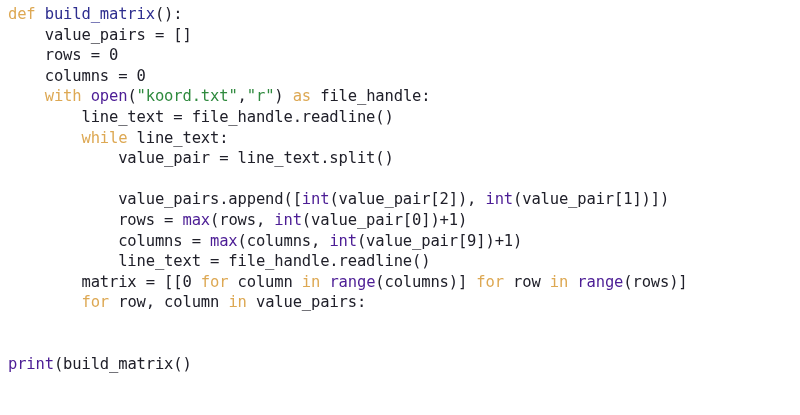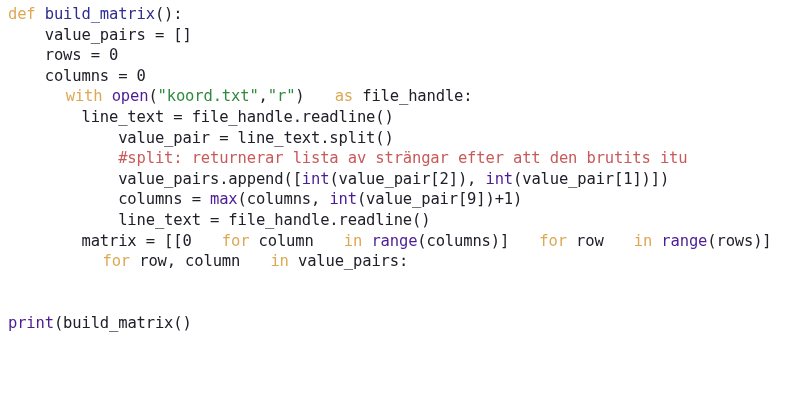--- a/index.html
+++ b/index.html
@@ -26,42 +26,44 @@
     white-space: pre;
     font-size: 15.5px;
     font-family: "DejaVu Sans Mono", "Liberation Mono", monospace;
     color: #20202a;
     letter-spacing: -0.15px;
   }
   .code-line.blank {
     height: 20.6px;
   }
   .tok { white-space: pre; }
-  .t-kw      { color: #dda853; margin-left: 21px; }
+  .t-kw      { color: #dda853; }
   .t-def     { color: #dda853; }
   .t-fn      { color: #2e2e8f; }
   .t-builtin { color: #4c1d95; }
   .t-str     { color: #2f8a3e; }
   .t-com     { color: #c85a5a; }
   .t-plain   { color: #20202a; }
   .t-num     { color: #20202a; }
 </style>
 </head>
 <body>
 
 <div id="code-view">
     <div class="code-line"><span class="tok t-def">def </span><span class="tok t-fn">build_matrix</span><span class="tok t-plain">():</span></div>
     <div class="code-line"><span class="tok t-plain">    value_pairs = []</span></div>
     <div class="code-line"><span class="tok t-plain">    rows = </span><span class="tok t-num">0</span></div>
     <div class="code-line"><span class="tok t-plain">    columns = </span><span class="tok t-num">0</span></div>
     <div class="code-line"><span class="tok t-plain">    </span><span class="tok t-kw">with </span><span class="tok t-builtin">open</span><span class="tok t-plain">(</span><span class="tok t-str">"koord.txt"</span><span class="tok t-plain">,</span><span class="tok t-str">"r"</span><span class="tok t-plain">) </span><span class="tok t-kw">as</span><span class="tok t-plain"> file_handle:</span></div>
     <div class="code-line"><span class="tok t-plain">        line_text = file_handle.readline()</span></div>
+    <div class="code-line"><span class="tok t-plain">        </span><span class="tok t-kw">while</span><span class="tok t-plain"> line_text:</span></div>
     <div class="code-line"><span class="tok t-plain">            value_pair = line_text.split()</span></div>
-    <div class="code-line"><span class="tok t-plain">            </span><span class="tok t-com">#split: returnerar lista av strängar efter att den brutits itu</span></div>
+    <div class="code-line"><span class="tok t-plain">            </span></div>
     <div class="code-line"><span class="tok t-plain">            value_pairs.append([</span><span class="tok t-builtin">int</span><span class="tok t-plain">(value_pair[2]), </span><span class="tok t-builtin">int</span><span class="tok t-plain">(value_pair[1])])</span></div>
+    <div class="code-line"><span class="tok t-plain">            rows = </span><span class="tok t-builtin">max</span><span class="tok t-plain">(rows, </span><span class="tok t-builtin">int</span><span class="tok t-plain">(value_pair[0])+1)</span></div>
     <div class="code-line"><span class="tok t-plain">            columns = </span><span class="tok t-builtin">max</span><span class="tok t-plain">(columns, </span><span class="tok t-builtin">int</span><span class="tok t-plain">(value_pair[9])+1)</span></div>
     <div class="code-line"><span class="tok t-plain">            line_text = file_handle.readline()</span></div>
     <div class="code-line"><span class="tok t-plain">        matrix = [[0 </span><span class="tok t-kw">for</span><span class="tok t-plain"> column </span><span class="tok t-kw">in</span><span class="tok t-plain"> </span><span class="tok t-builtin">range</span><span class="tok t-plain">(columns)] </span><span class="tok t-kw">for</span><span class="tok t-plain"> row </span><span class="tok t-kw">in</span><span class="tok t-plain"> </span><span class="tok t-builtin">range</span><span class="tok t-plain">(rows)]</span></div>
     <div class="code-line"><span class="tok t-plain">        </span><span class="tok t-kw">for</span><span class="tok t-plain"> row, column </span><span class="tok t-kw">in</span><span class="tok t-plain"> value_pairs:</span></div>
     <div class="code-line blank">&nbsp;</div>
     <div class="code-line blank">&nbsp;</div>
     <div class="code-line"><span class="tok t-builtin">print</span><span class="tok t-plain">(build_matrix()</span></div>
   </div>
 
 </body></html>

